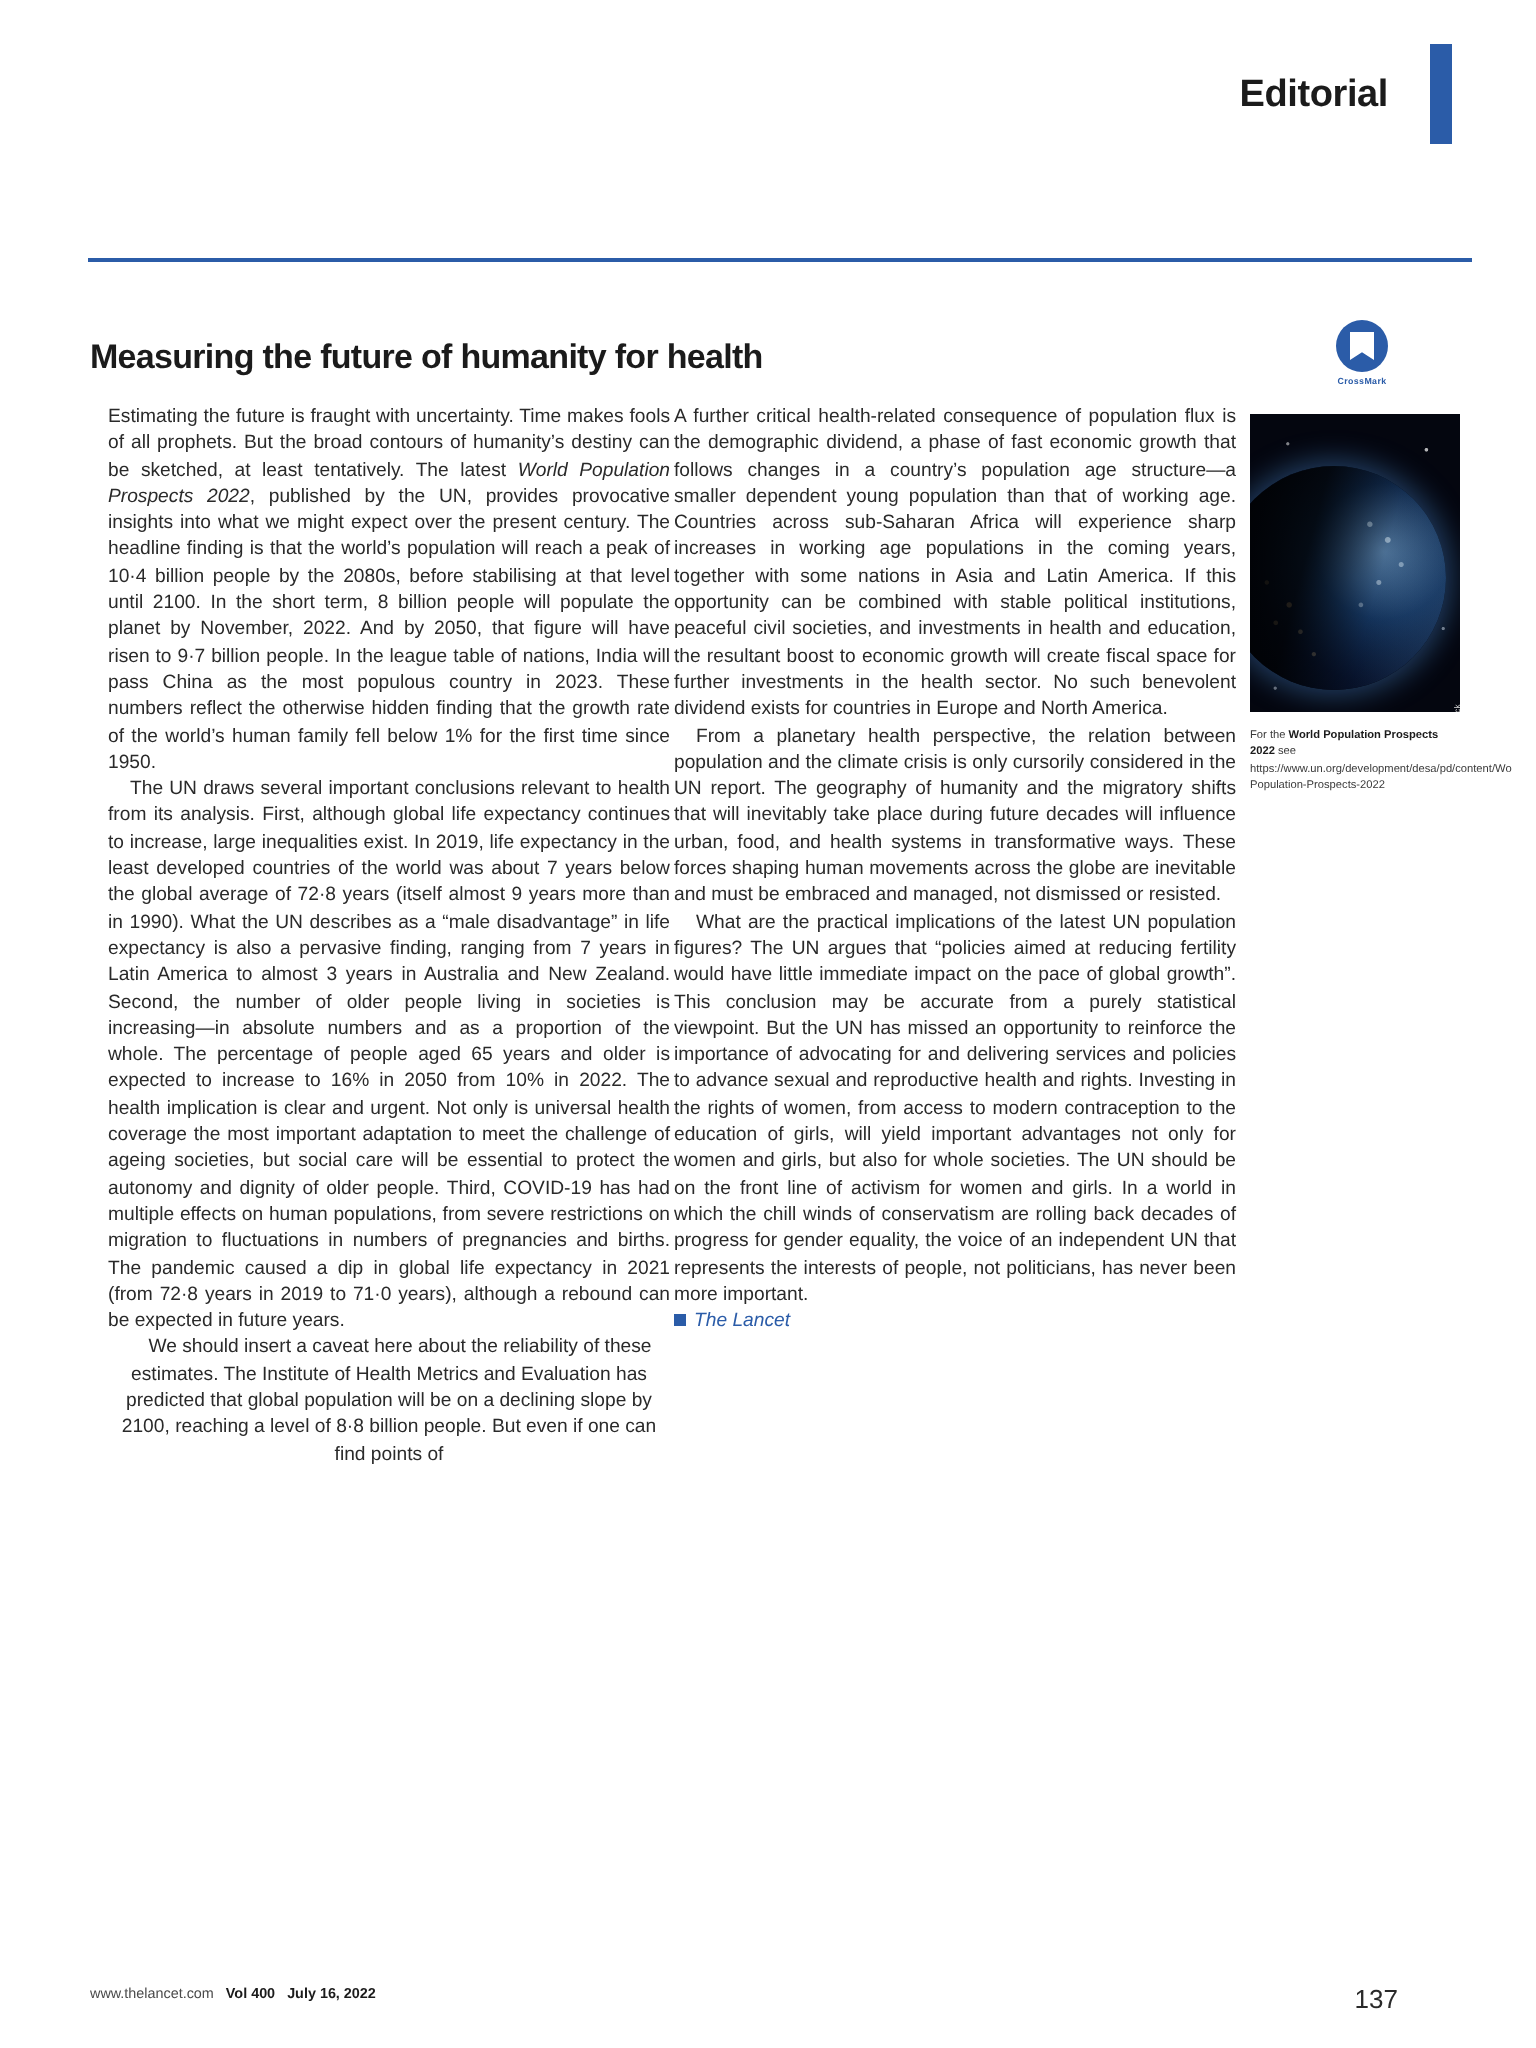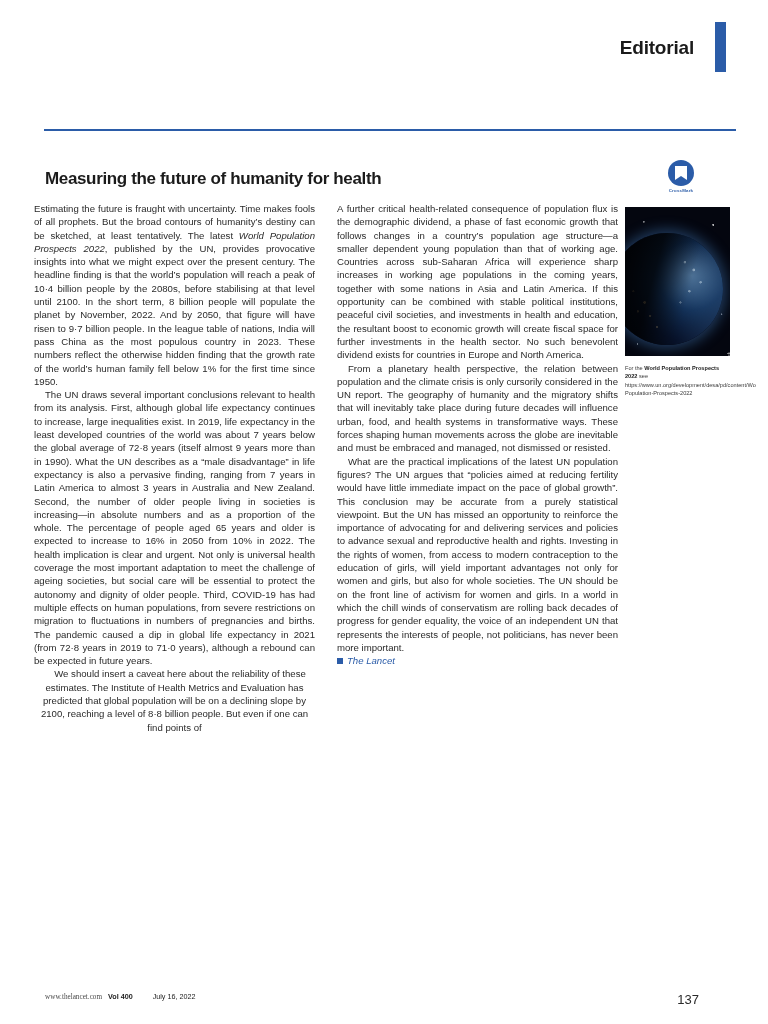--- a/index.html
+++ b/index.html
@@ -75,21 +75,21 @@
     position: absolute;
     top: 202px;
     width: 281px;
     font-size: 9.6px;
     line-height: 13.3px;
     text-align: justify;
     text-justify: inter-word;
     color: #2a2a2a;
     hyphens: none;
   }
-  .col-1 { left: 34px; }
+  .col-1 { left: 54px; }
   .col-2 { left: 337px; }
   .col p {
     margin: 0;
   }
   .col p + p {
     text-indent: 11px;
   }
   .col p:last-child {
     text-align: center;
   }
@@ -238,23 +238,23 @@
     height: 14px;
     font-size: 7.2px;
     color: #4a4a4a;
   }
   .footer-left {
     position: absolute;
     left: 0;
     top: 0;
     white-space: nowrap;
   }
-  .footer-left .site { color: #4a4a4a; font-family: Liberation Serif, serif; }
+  .footer-left .site { color: #4a4a4a; }
   .footer-left .vol { font-weight: bold; color: #1b1b1b; margin-left: 6px; }
-  .footer-left .date { font-weight: normal; color: #1b1b1b; margin-left: 20px; }
+  .footer-left .date { font-weight: bold; color: #1b1b1b; margin-left: 6px; }
   .footer-right {
     position: absolute;
     right: 27px;
     top: 0;
     font-size: 13px;
     color: #2a2a2a;
     margin-left: 20px;
   }
 </style>
 </head>

